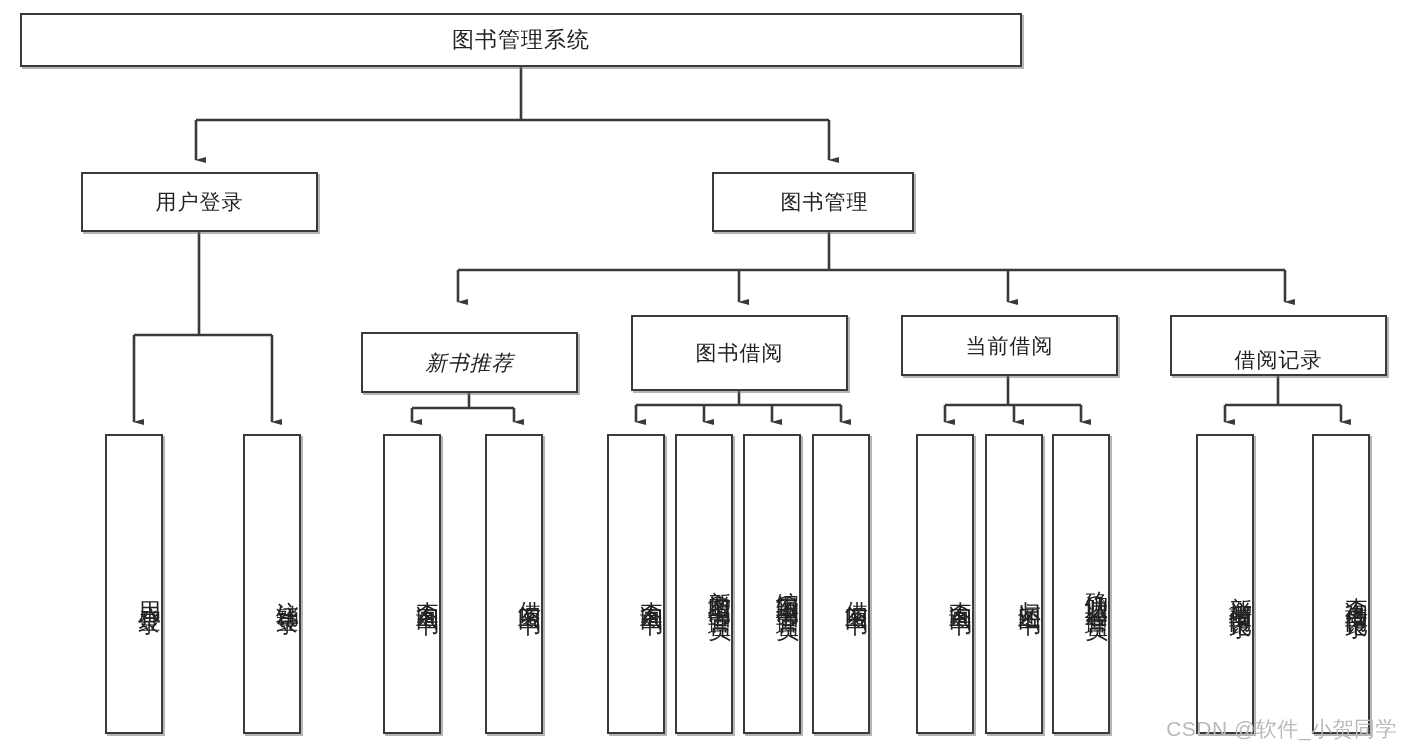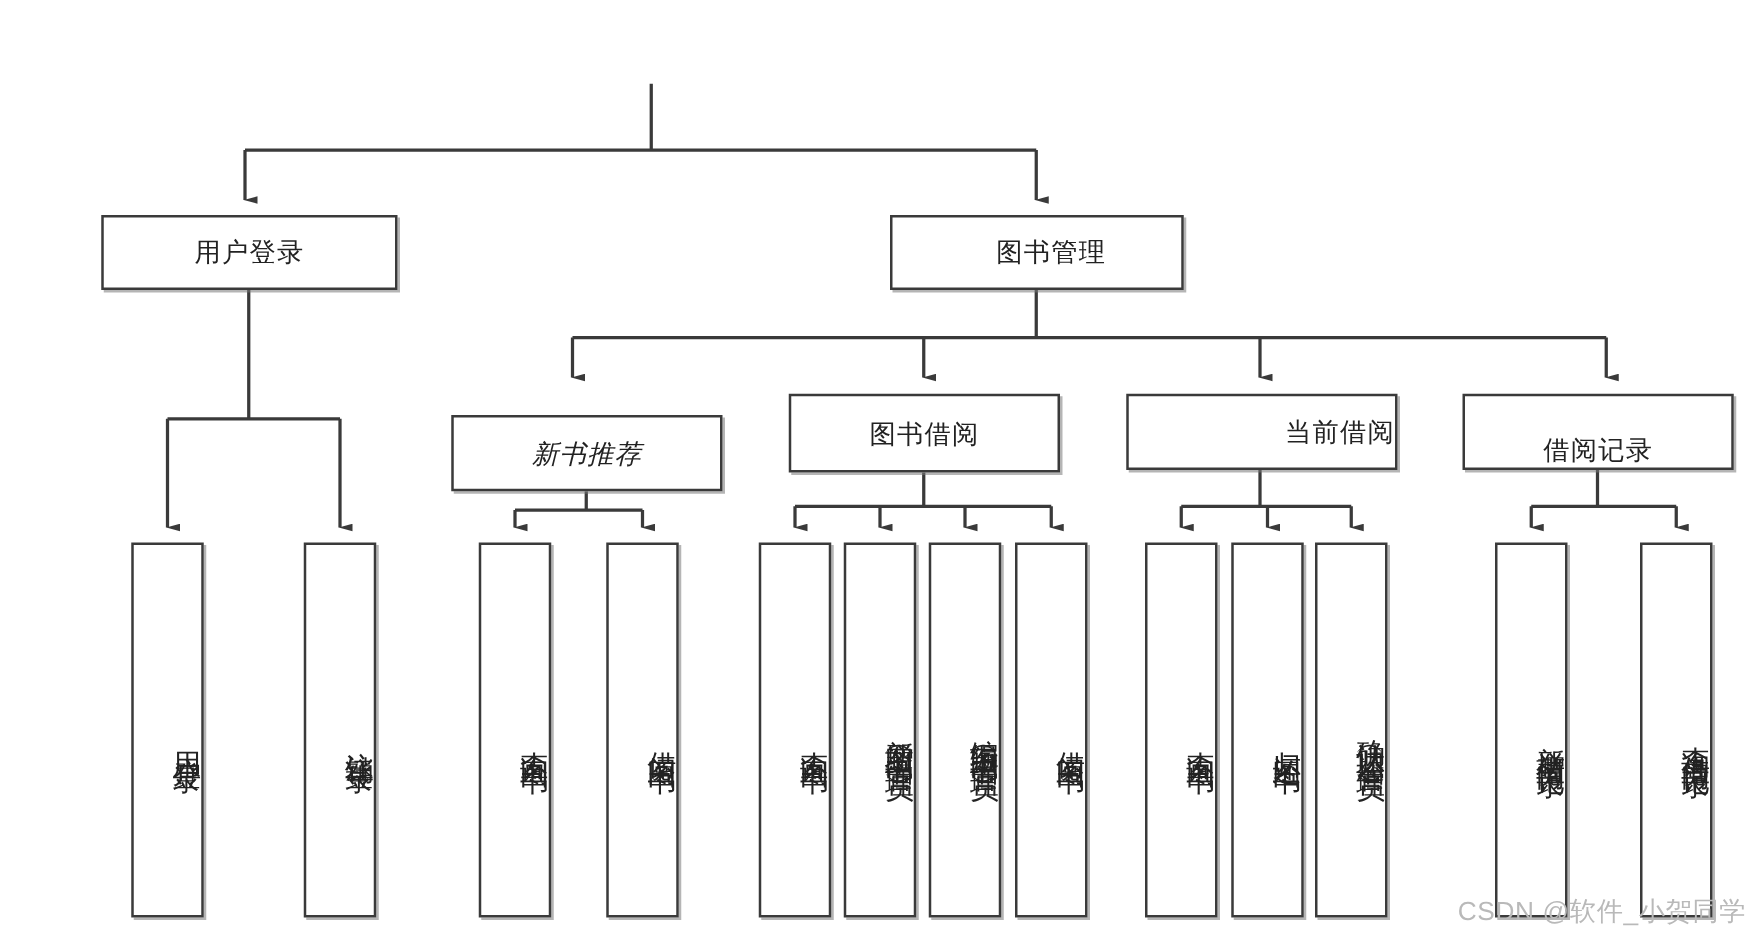--- a/index.html
+++ b/index.html
@@ -94,35 +94,38 @@
       <path d="M1014,405 L1014,422" marker-end="url(#arw)"></path>
       <path d="M1081,405 L1081,422" marker-end="url(#arw)"></path>
 
       <path d="M1278,376 L1278,405"></path>
       <path d="M1225,405 L1341,405"></path>
       <path d="M1225,405 L1225,422" marker-end="url(#arw)"></path>
       <path d="M1341,405 L1341,422" marker-end="url(#arw)"></path>
     </g>
   </svg>
 
+  <div class="node root" style="left:20px;top:13px;width:1002px;height:54px;">
+    <span>图书管理系统</span>
+  </div>
 
   <div class="node h" style="left:81px;top:172px;width:237px;height:60px;">
     <span>用户登录</span>
   </div>
-  <div class="node h" style="left:712px;top:172px;width:235px;height:60px;padding-left:23px;">
+  <div class="node h" style="left:712px;top:172px;width:202px;height:60px;padding-left:23px;">
     <span>图书管理</span>
   </div>
 
   <div class="node h" style="left:361px;top:332px;width:217px;height:61px;font-style:italic;">
     <span>新书推荐</span>
   </div>
-  <div class="node h" style="left:631px;top:315px;width:217px;height:63px;">
+  <div class="node h" style="left:631px;top:315px;width:217px;height:76px;">
     <span>图书借阅</span>
   </div>
-  <div class="node h" style="left:901px;top:315px;width:217px;height:61px;justify-content:flex-end;">
+  <div class="node h" style="left:901px;top:315px;width:217px;height:61px;">
     <span>当前借阅</span>
   </div>
   <div class="node h" style="left:1170px;top:315px;width:217px;height:61px;align-items:flex-end;">
     <span>借阅记录</span>
   </div>
 
   <div class="node v" style="left:105px;top:434px;width:58px;height:300px;">
     <span>用户登录</span>
   </div>
   <div class="node v" style="left:243px;top:434px;width:58px;height:300px;">

